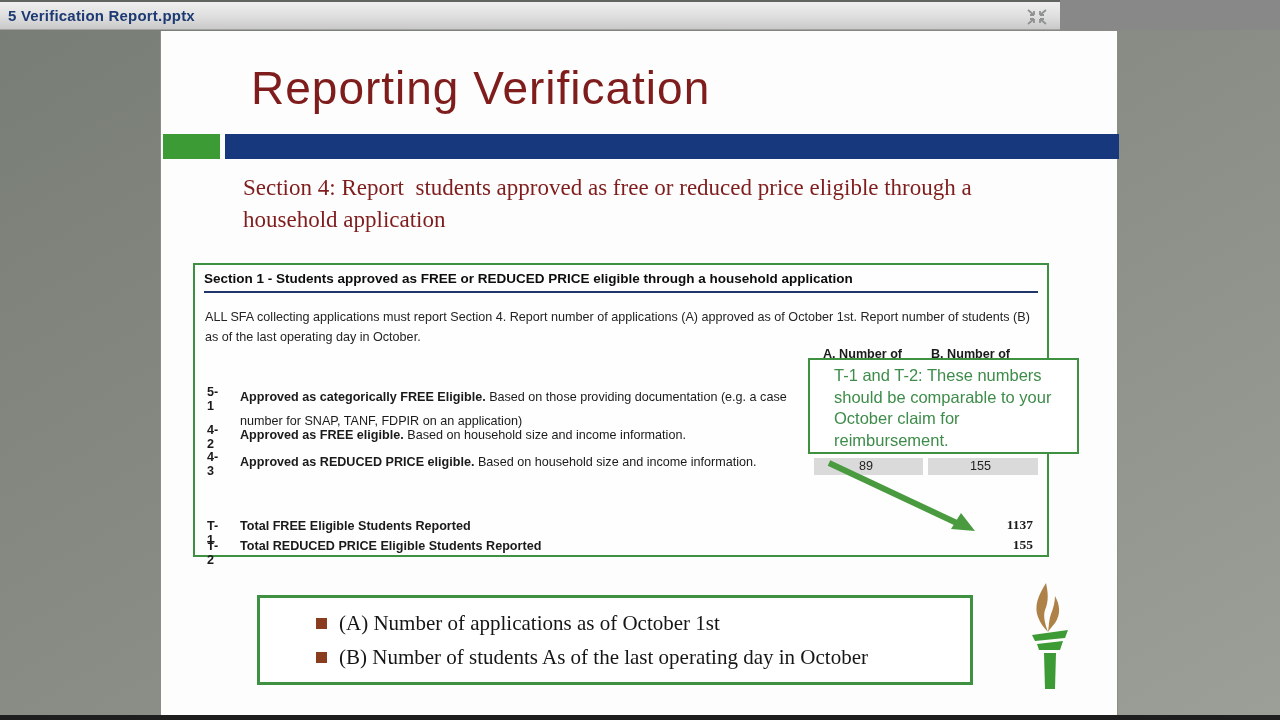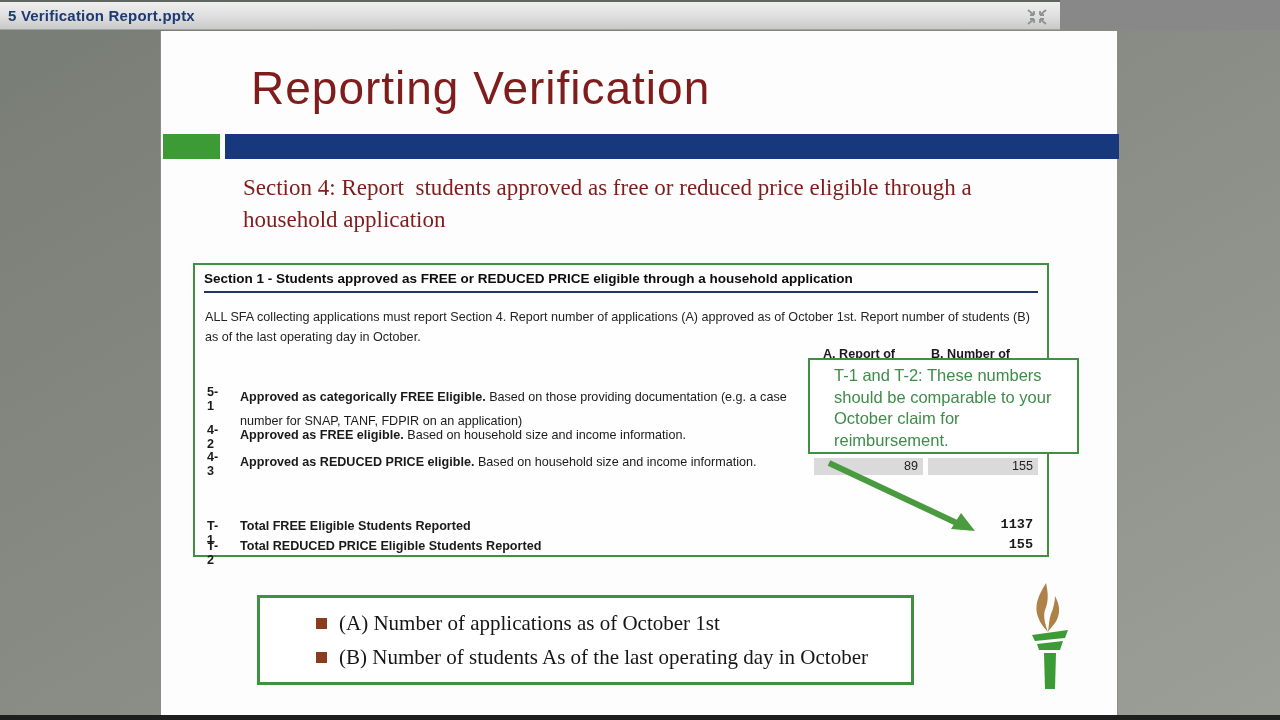--- a/index.html
+++ b/index.html
@@ -55,42 +55,42 @@
   }
   .form-intro { position:absolute; left:10px; top:42px; width:828px; line-height:20px; color:#242424; }
   .colhead { position:absolute; top:82px; font-weight:bold; white-space:nowrap; }
   .colhead.a { left:628px; } .colhead.b { left:736px; }
   .frow { position:absolute; left:12px; }
   .frow .code { position:absolute; left:0; top:0; font-weight:bold; }
   .frow .txt { position:absolute; left:33px; top:0; width:548px; line-height:24px; }
   .r1 { top:120px; } .r2 { top:158px; } .r3 { top:185px; }
   .vbox {
     position:absolute; height:17px; background:#dadada;
-    text-align:right; padding-right:5px; line-height:17px; color:#222;
+    text-align:center; padding-right:5px; line-height:17px; color:#222;
   }
   .vbox.a { left:619px; top:193px; width:109px; }
   .vbox.b { left:733px; top:193px; width:110px; }
   .trow { position:absolute; left:12px; font-weight:bold; }
   .trow .code { position:absolute; left:0; top:0; }
   .trow .lbl { position:absolute; left:33px; top:0; width:560px; }
   .t1 { top:254px; } .t2 { top:274px; }
-  .tval { position:absolute; right:14px; font-weight:bold; font-size:13.5px; font-family:Liberation Mono, monospace;text-align:center; }
+  .tval { position:absolute; right:14px; font-weight:bold; font-size:13.5px; font-family:Liberation Serif, serif;text-align:center; }
   .tv1 { top:252px; } .tv2 { top:272px; }
 
   
   .callout {
     position:absolute; left:647px; top:327px; width:271px; height:96px;
     background:#fff; border:2px solid #3f9142; z-index:6;
     padding:5px 24px; color:#3e8c4a; font-size:16.5px; line-height:21.5px;
   }
   .arrow-svg { position:absolute; left:640px; top:420px; width:200px; height:100px; z-index:5; }
 
   
   .bullet-box {
-    position:absolute; left:96px; top:564px; width:657px; height:90px;
+    position:absolute; left:96px; top:564px; width:716px; height:90px;
     border:3px solid #3f9142; background:#fff;
     display:flex; flex-direction:column; justify-content:center; gap:9px; padding-left:56px;
   }
   .bullet-line { display:flex; align-items:center; }
   .bullet-sq { width:11px; height:11px; background:#8a3c1e; margin-right:12px; flex:0 0 auto; }
   .bullet-text { font-family:"Liberation Serif", serif; font-size:21px; color:#161616; }
 
   .torch { position:absolute; left:868px; top:552px; width:42px; height:108px; }
 </style>
 </head>
@@ -117,21 +117,21 @@
     <div class="slide-title">Reporting Verification</div>
     <div class="green-square"></div>
     <div class="blue-bar"></div>
 
     <div class="section-heading">Section 4: Report  students approved as free or reduced price eligible through a household application</div>
 
     <div class="form">
       <div class="form-header">Section 1 - Students approved as FREE or REDUCED PRICE eligible through a household application</div>
       <div class="form-intro">ALL SFA collecting applications must report Section 4. Report number of applications (A) approved as of October 1st. Report number of students (B) as of the last operating day in October.</div>
 
-      <div class="colhead a">A. Report of</div>
+      <div class="colhead a">A. Number of</div>
       <div class="colhead b">B. Number of</div>
 
       <div class="frow r1">
         <span class="code">5-1</span>
         <span class="txt"><b>Approved as categorically FREE Eligible.</b><span> Based on those providing documentation (e.g. a case number for SNAP, TANF, FDPIR on an application)</span></span>
       </div>
       <div class="frow r2">
         <span class="code">4-2</span>
         <span class="txt"><b>Approved as FREE eligible.</b><span> Based on household size and income information.</span></span>
       </div>

